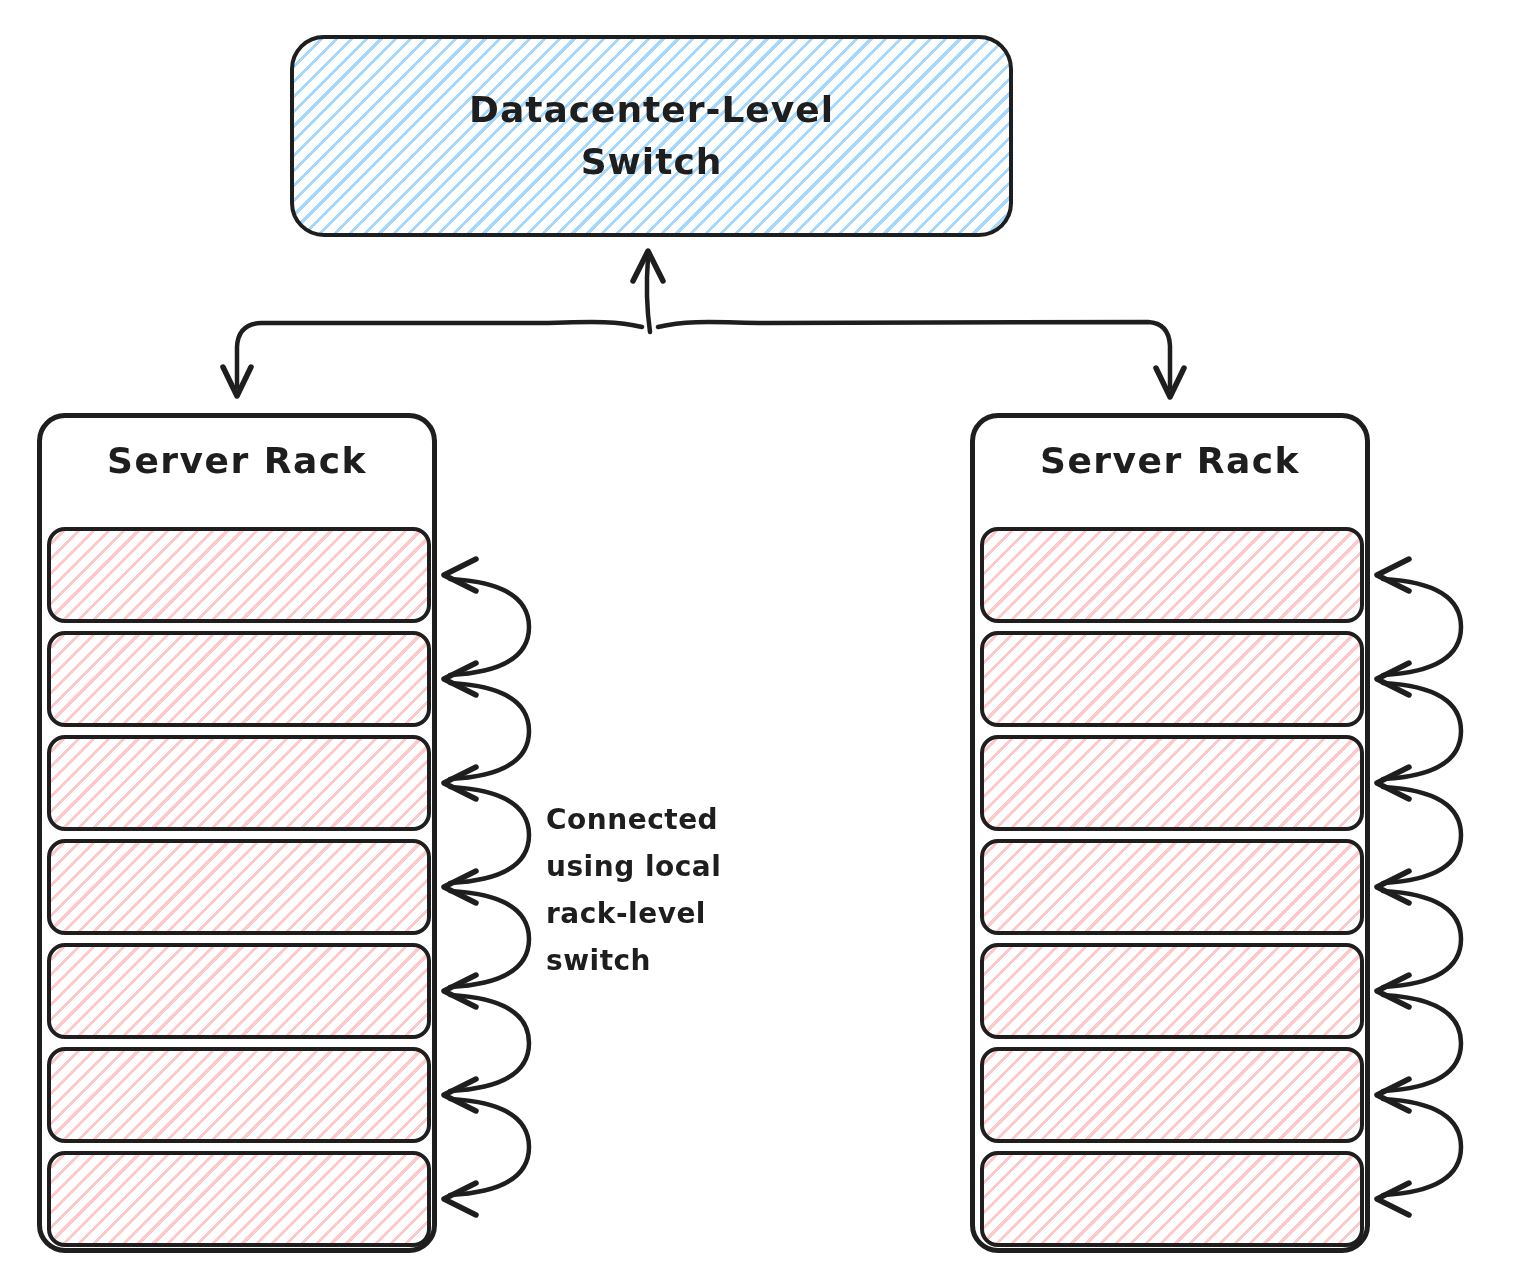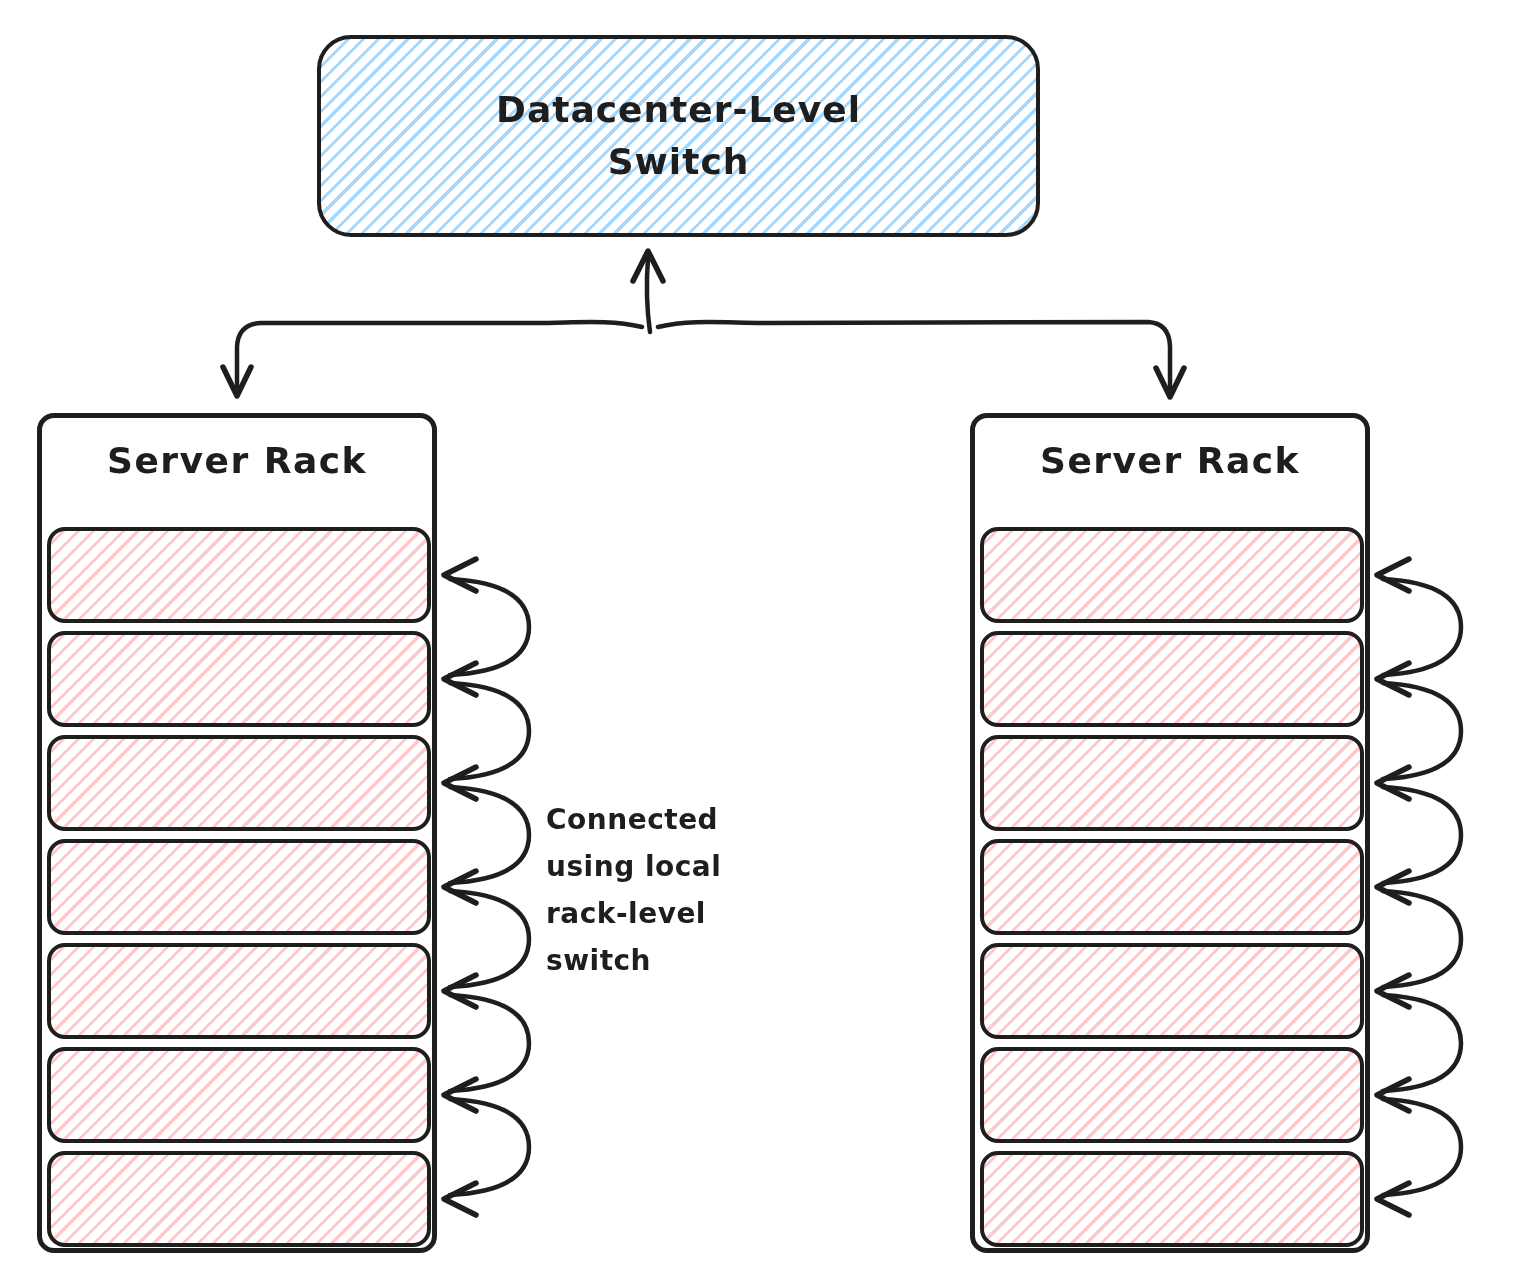--- a/index.html
+++ b/index.html
@@ -11,29 +11,29 @@
     color:#1e1e1e;
     overflow:hidden;
   }
   
   .node{position:absolute;box-sizing:border-box;}
   .switch-box{
     left:290px;top:35px;width:723px;height:202px;
     border:4.5px solid #1e1e1e;border-radius:34px;
     background:repeating-linear-gradient(135deg,
       rgba(0,0,0,0) 0 7.5px,#a5d8ff 7.5px 10.5px);
-    display:flex;align-items:center;justify-content:center;margin-left:27px;
+    display:flex;align-items:center;justify-content:center;
   }
   .switch-label{
     font-size:36px;line-height:52px;font-weight:600;
     letter-spacing:1px;text-align:center;white-space:pre-line;
   }
   .rack{
     top:413px;width:400px;height:840px;
-    border:5px solid #1e1e1e;border-radius:17px;
+    border:5px solid #1e1e1e;border-radius:28px;
     background:#ffffff;
   }
   .rack-left{left:37px;}
   .rack-right{left:970px;}
   .rack-title{
     position:absolute;left:0;top:22px;width:100%;
     text-align:center;font-size:36px;font-weight:600;
     letter-spacing:1.5px;
   }
   .server{

